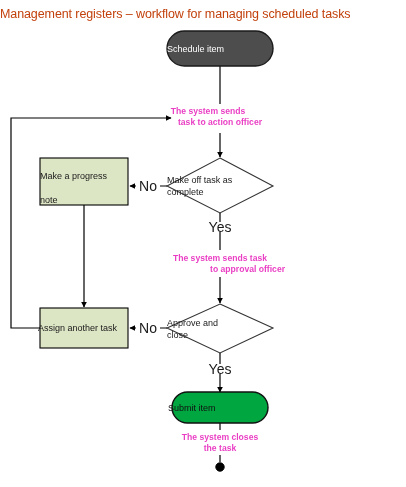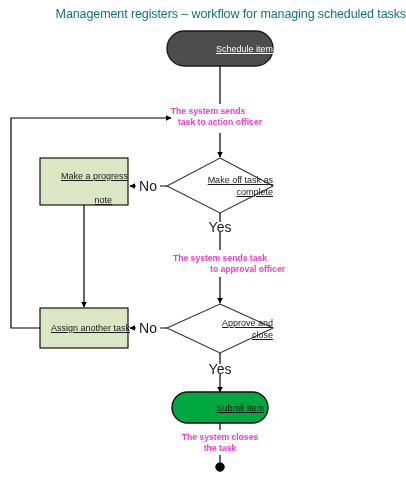--- a/index.html
+++ b/index.html
@@ -22,32 +22,31 @@
     left: 0;
     top: 0;
     width: 406px;
     height: 487px;
   }
   .diagram-title {
     position: absolute;
     left: 0;
     top: 6px;
     width: 406px;
-    text-align: right;
+    text-align: left;
     font-size: 12.5px;
-    color: #0f766e;
+    color: #c2410c;
     letter-spacing: -0.1px;
     line-height: 16px;
   }
   .node-label {
     position: absolute;
-    text-align: right;
+    text-align: left;
     line-height: 12px;
     pointer-events: none;
-    text-decoration: underline;
   }
   .terminal-label {
     font-size: 9px;
     color: #ffffff;
   }
   .terminal-label-dark {
     font-size: 9px;
     color: #111111;
   }
   .process-label {

